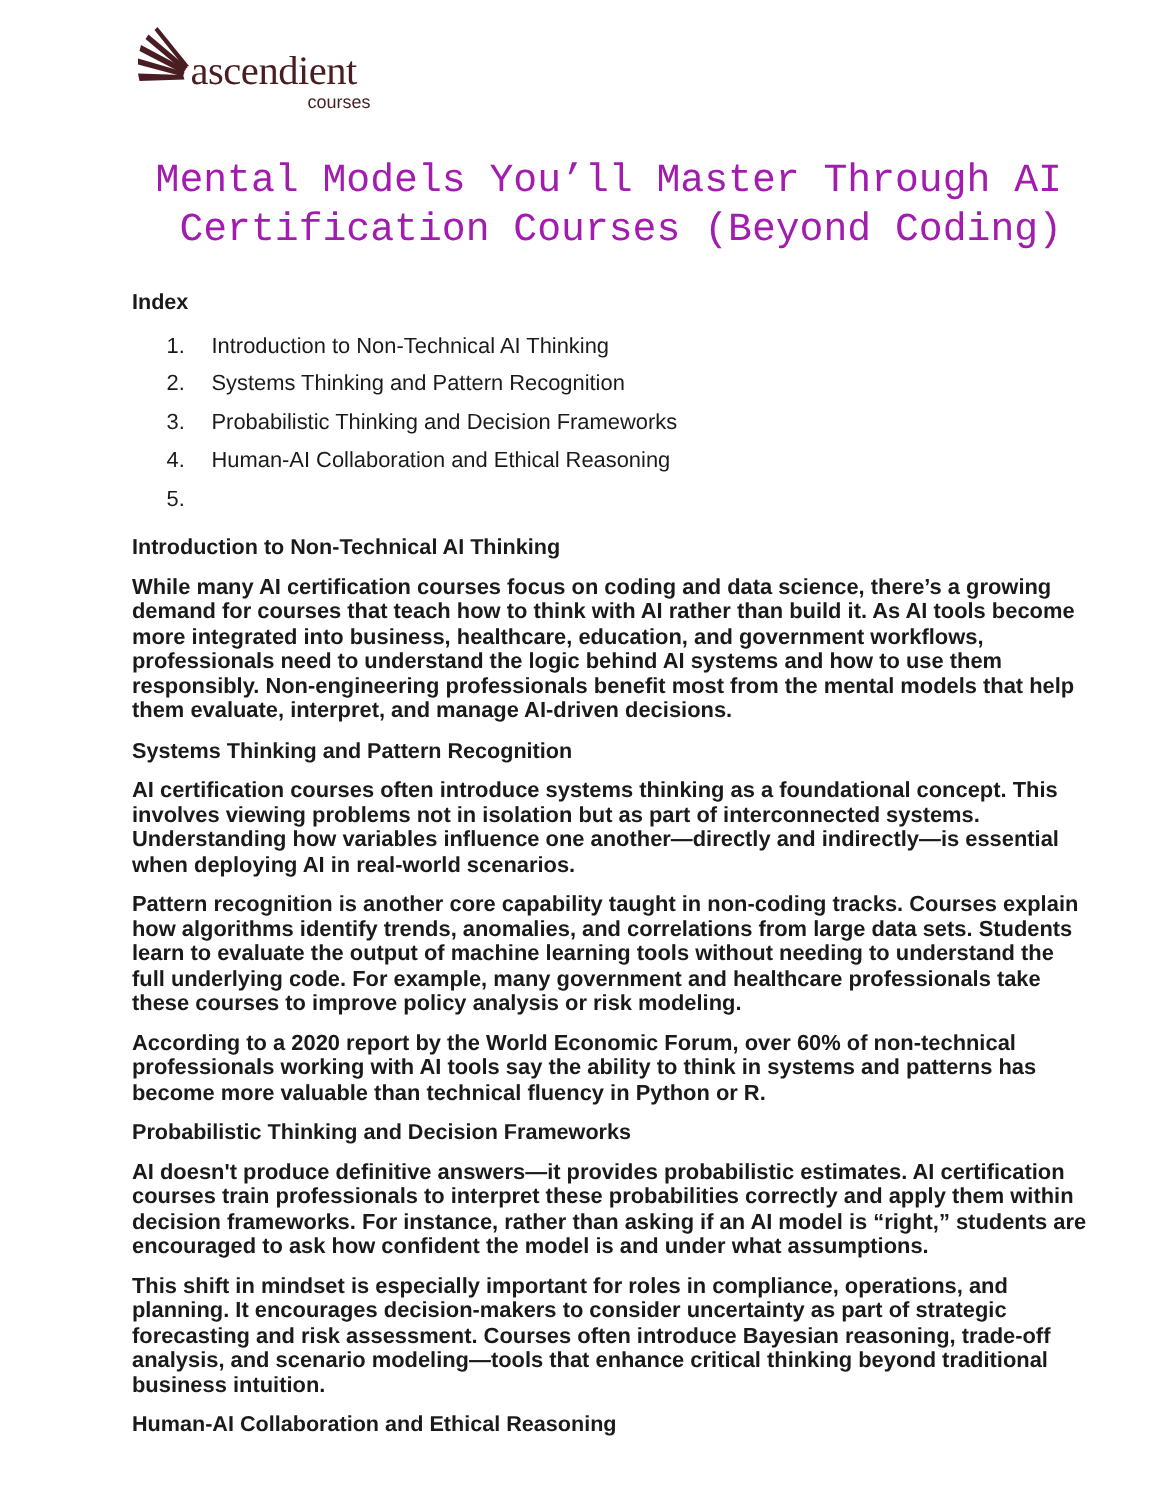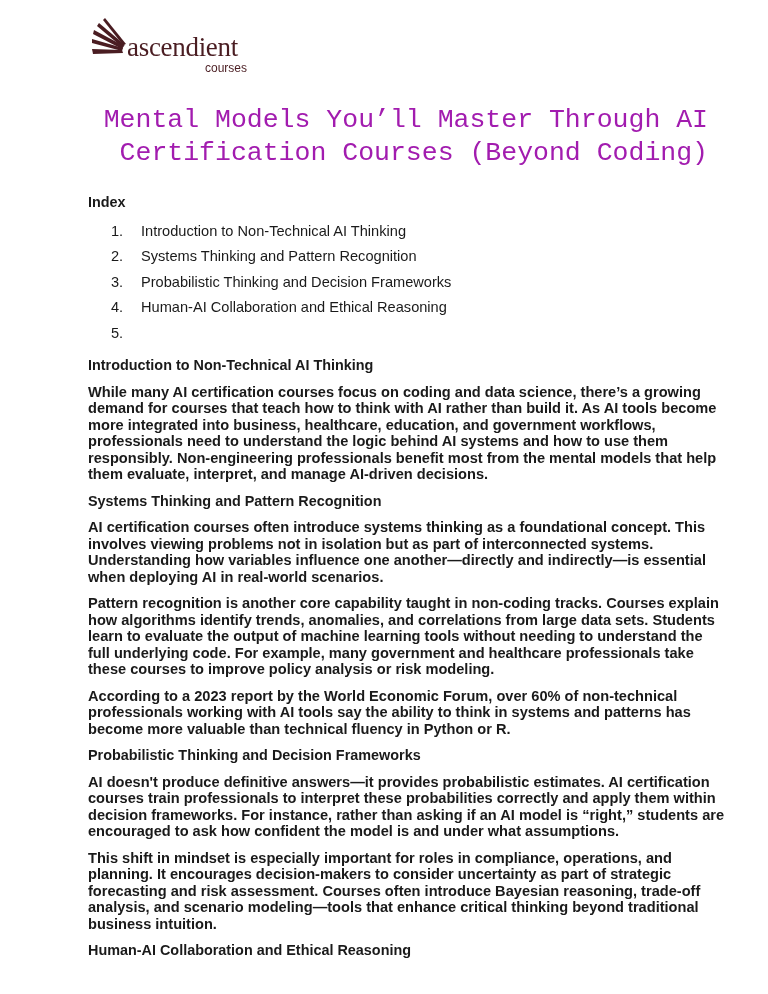--- a/index.html
+++ b/index.html
@@ -61,20 +61,20 @@
         <span class="idx-num">5.</span>
       </li>
   </ol>
 
   <div class="h">Introduction to Non-Technical AI Thinking</div>
   <p class="p">While many AI certification courses focus on coding and data science, there’s a growing demand for courses that teach how to think with AI rather than build it. As AI tools become more integrated into business, healthcare, education, and government workflows, professionals need to understand the logic behind AI systems and how to use them responsibly. Non-engineering professionals benefit most from the mental models that help them evaluate, interpret, and manage AI-driven decisions.</p>
 
   <div class="h">Systems Thinking and Pattern Recognition</div>
   <p class="p">AI certification courses often introduce systems thinking as a foundational concept. This involves viewing problems not in isolation but as part of interconnected systems. Understanding how variables influence one another—directly and indirectly—is essential when deploying AI in real-world scenarios.</p>
   <p class="p">Pattern recognition is another core capability taught in non-coding tracks. Courses explain how algorithms identify trends, anomalies, and correlations from large data sets. Students learn to evaluate the output of machine learning tools without needing to understand the full underlying code. For example, many government and healthcare professionals take these courses to improve policy analysis or risk modeling.</p>
-  <p class="p">According to a 2023 report by the World Economic Forum, over 60% of non-technical professionals working with AI tools say the ability to think in systems and patterns has become more valuable than technical fluency in Python or R.</p>
+  <p class="p">According to a 2020 report by the World Economic Forum, over 60% of non-technical professionals working with AI tools say the ability to think in systems and patterns has become more valuable than technical fluency in Python or R.</p>
 
   <div class="h">Probabilistic Thinking and Decision Frameworks</div>
   <p class="p">AI doesn't produce definitive answers—it provides probabilistic estimates. AI certification courses train professionals to interpret these probabilities correctly and apply them within decision frameworks. For instance, rather than asking if an AI model is “right,” students are encouraged to ask how confident the model is and under what assumptions.</p>
   <p class="p">This shift in mindset is especially important for roles in compliance, operations, and planning. It encourages decision-makers to consider uncertainty as part of strategic forecasting and risk assessment. Courses often introduce Bayesian reasoning, trade-off analysis, and scenario modeling—tools that enhance critical thinking beyond traditional business intuition.</p>
 
   <div class="h">Human-AI Collaboration and Ethical Reasoning</div>
 </div>
 
 </body></html>

